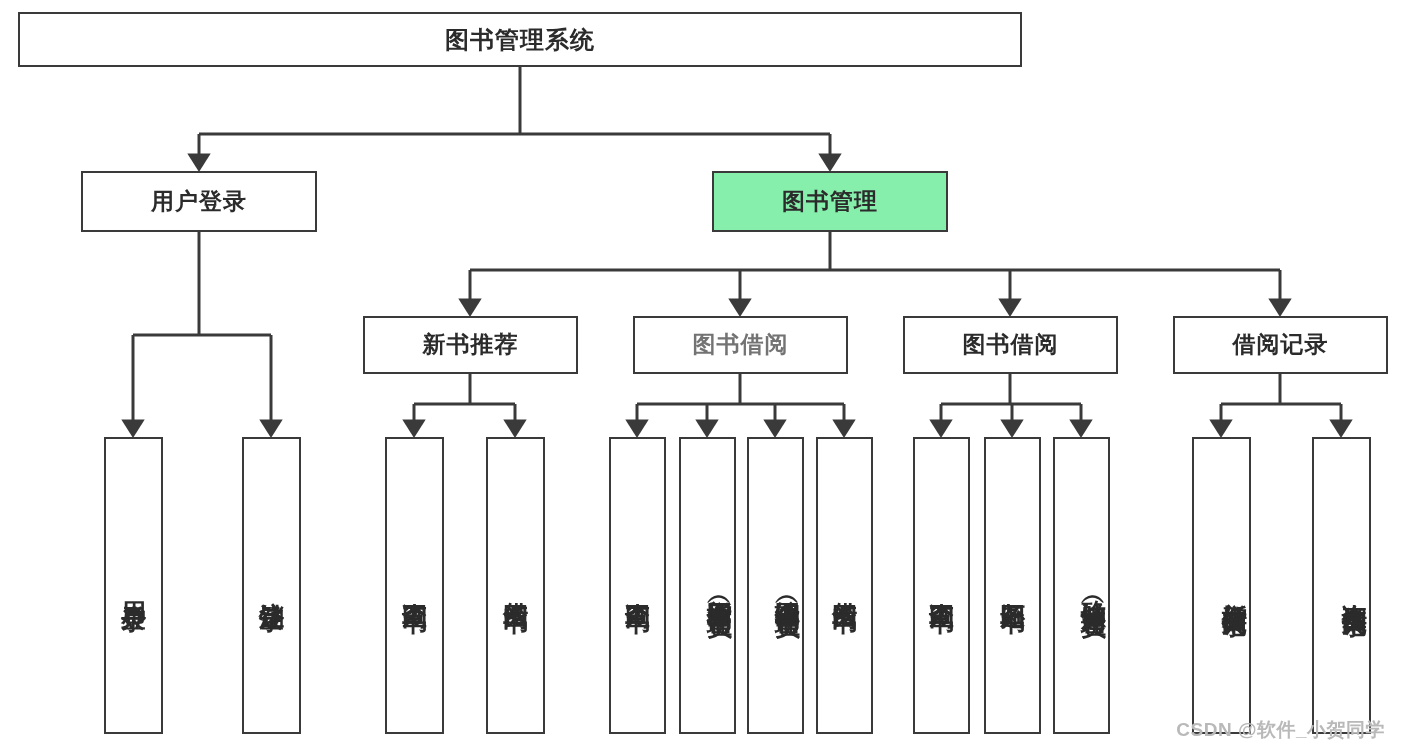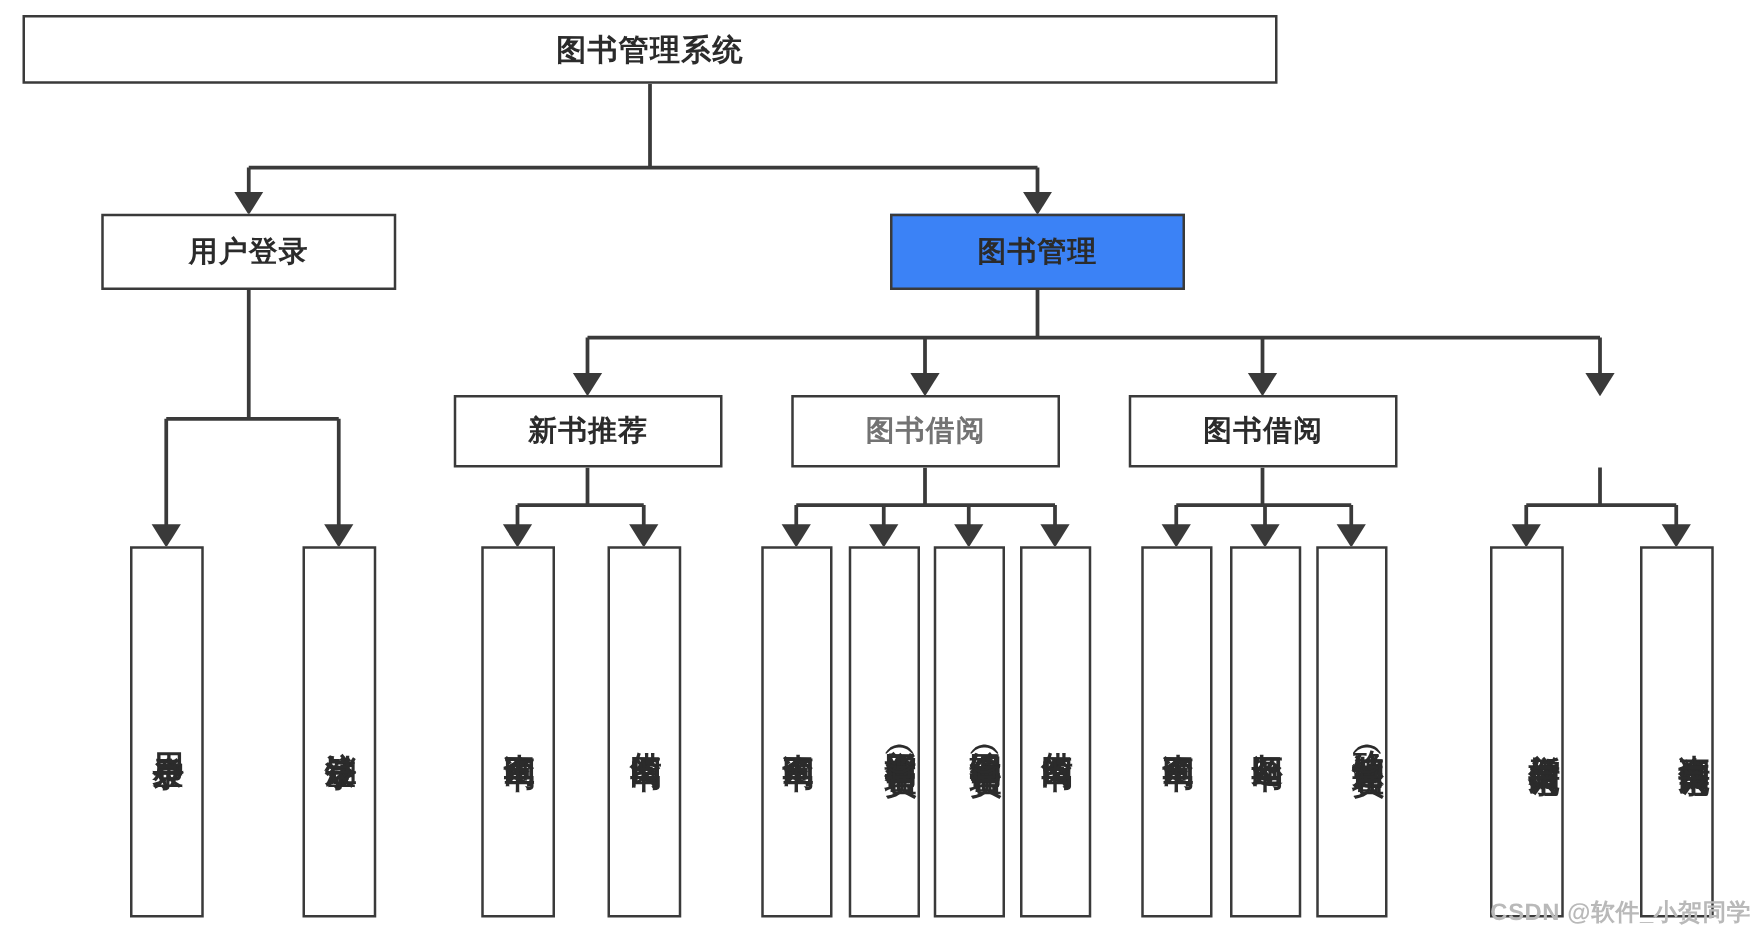--- a/index.html
+++ b/index.html
@@ -54,21 +54,21 @@
     justify-content: center;
     padding-top: 6px;
     white-space: nowrap;
   }
   .node-v.short {
     align-items: center;
     padding-top: 0;
   }
   #watermark {
     position: absolute;
-    right: 4px;
+    right: 20px;
     bottom: 4px;
     font-size: 19px;
     color: #b9b9b9;
     letter-spacing: 0.5px;
     white-space: nowrap;
     pointer-events: none;
     font-family: "Liberation Sans", "DejaVu Sans", sans-serif;
   }
 </style>
 </head>
@@ -123,25 +123,26 @@
       <path d="M1280,374 L1280,404"></path>
       <path d="M1221,404 L1341,404"></path>
       <path d="M1221,404 L1221,429" marker-end="url(#arrowhead)"></path>
       <path d="M1341,404 L1341,429" marker-end="url(#arrowhead)"></path>
     </g>
   </svg>
 
   <div class="node node-root" style="left: 18px; top: 12px; width: 1004px; height: 55px; border-color: rgb(58, 58, 58); background: rgb(255, 255, 255); color: rgb(43, 43, 43);">图书管理系统</div>
 
   <div class="node node-h" style="left: 81px; top: 171px; width: 236px; height: 61px; border-color: rgb(58, 58, 58); background: rgb(255, 255, 255); color: rgb(43, 43, 43);">用户登录</div>
-  <div class="node node-h" style="left: 712px; top: 171px; width: 236px; height: 61px; border-color: rgb(58, 58, 58); background: #3b82f6; color: rgb(43, 43, 43);">图书管理</div>
+  <div class="node node-h" style="left: 712px; top: 171px; width: 236px; height: 61px; border-color: rgb(58, 58, 58); background: #86efac; color: rgb(43, 43, 43);">图书管理</div>
 
   <div class="node node-h" style="left: 363px; top: 316px; width: 215px; height: 58px; border-color: rgb(58, 58, 58); background: rgb(255, 255, 255); color: rgb(43, 43, 43);">新书推荐</div>
   <div class="node node-h" style="left: 633px; top: 316px; width: 215px; height: 58px; border-color: rgb(58, 58, 58); background: rgb(255, 255, 255); color: #737373;">图书借阅</div>
   <div class="node node-h" style="left: 903px; top: 316px; width: 215px; height: 58px; border-color: rgb(58, 58, 58); background: rgb(255, 255, 255); color: rgb(43, 43, 43);">图书借阅</div>
+  <div class="node node-h" style="left: 1173px; top: 316px; width: 215px; height: 58px; border-color: rgb(58, 58, 58); background: rgb(255, 255, 255); color: rgb(43, 43, 43);">借阅记录</div>
 
   <div class="node node-v short" style="left: 104px; top: 437px; width: 59px; height: 297px; border-color: rgb(58, 58, 58); background: rgb(255, 255, 255); color: rgb(43, 43, 43);">用户登录</div>
   <div class="node node-v short" style="left: 242px; top: 437px; width: 59px; height: 297px; border-color: rgb(58, 58, 58); background: rgb(255, 255, 255); color: rgb(43, 43, 43);">注销登录</div>
   <div class="node node-v short" style="left: 385px; top: 437px; width: 59px; height: 297px; border-color: rgb(58, 58, 58); background: rgb(255, 255, 255); color: rgb(43, 43, 43);">查询图书</div>
   <div class="node node-v short" style="left: 486px; top: 437px; width: 59px; height: 297px; border-color: rgb(58, 58, 58); background: rgb(255, 255, 255); color: rgb(43, 43, 43);">借阅图书</div>
   <div class="node node-v short" style="left: 609px; top: 437px; width: 57px; height: 297px; border-color: rgb(58, 58, 58); background: rgb(255, 255, 255); color: rgb(43, 43, 43);">查询图书</div>
   <div class="node node-v" style="left: 679px; top: 437px; width: 57px; height: 297px; border-color: rgb(58, 58, 58); background: rgb(255, 255, 255); color: rgb(43, 43, 43);">新增图书（管理员）</div>
   <div class="node node-v" style="left: 747px; top: 437px; width: 57px; height: 297px; border-color: rgb(58, 58, 58); background: rgb(255, 255, 255); color: rgb(43, 43, 43);">编辑图书（管理员）</div>
   <div class="node node-v short" style="left: 816px; top: 437px; width: 57px; height: 297px; border-color: rgb(58, 58, 58); background: rgb(255, 255, 255); color: rgb(43, 43, 43);">借阅图书</div>
   <div class="node node-v short" style="left: 913px; top: 437px; width: 57px; height: 297px; border-color: rgb(58, 58, 58); background: rgb(255, 255, 255); color: rgb(43, 43, 43);">查询图书</div>

